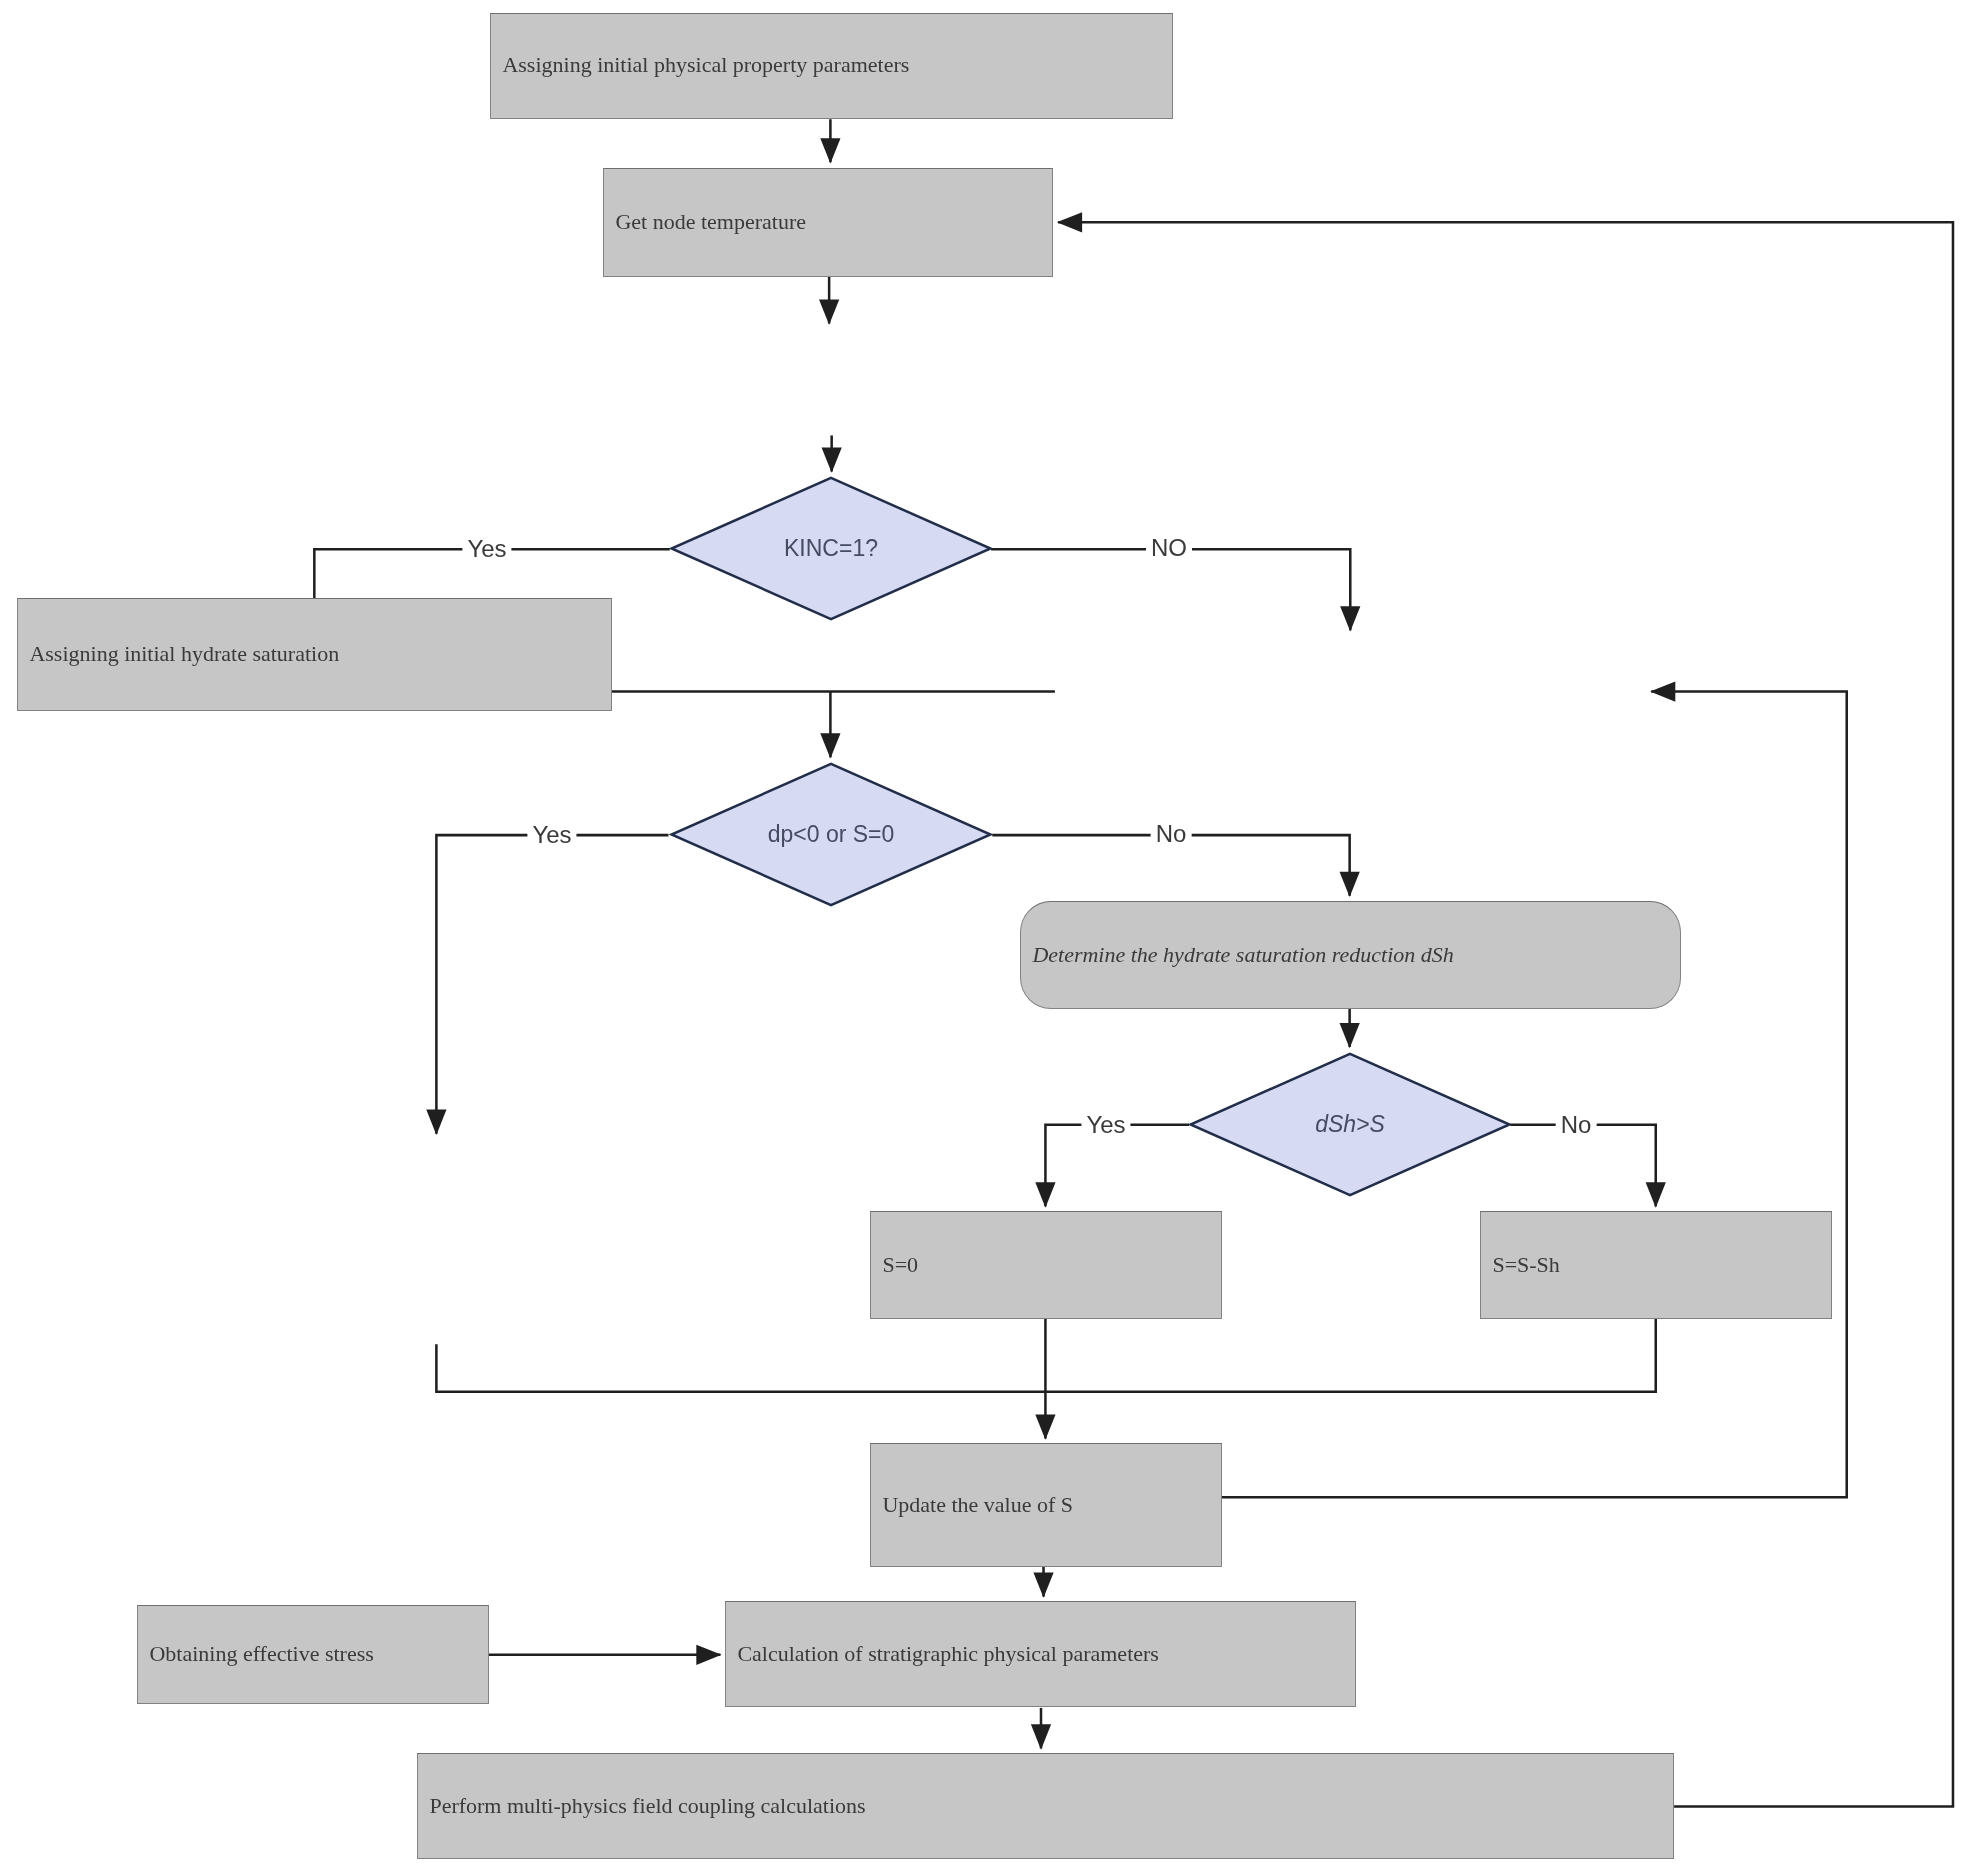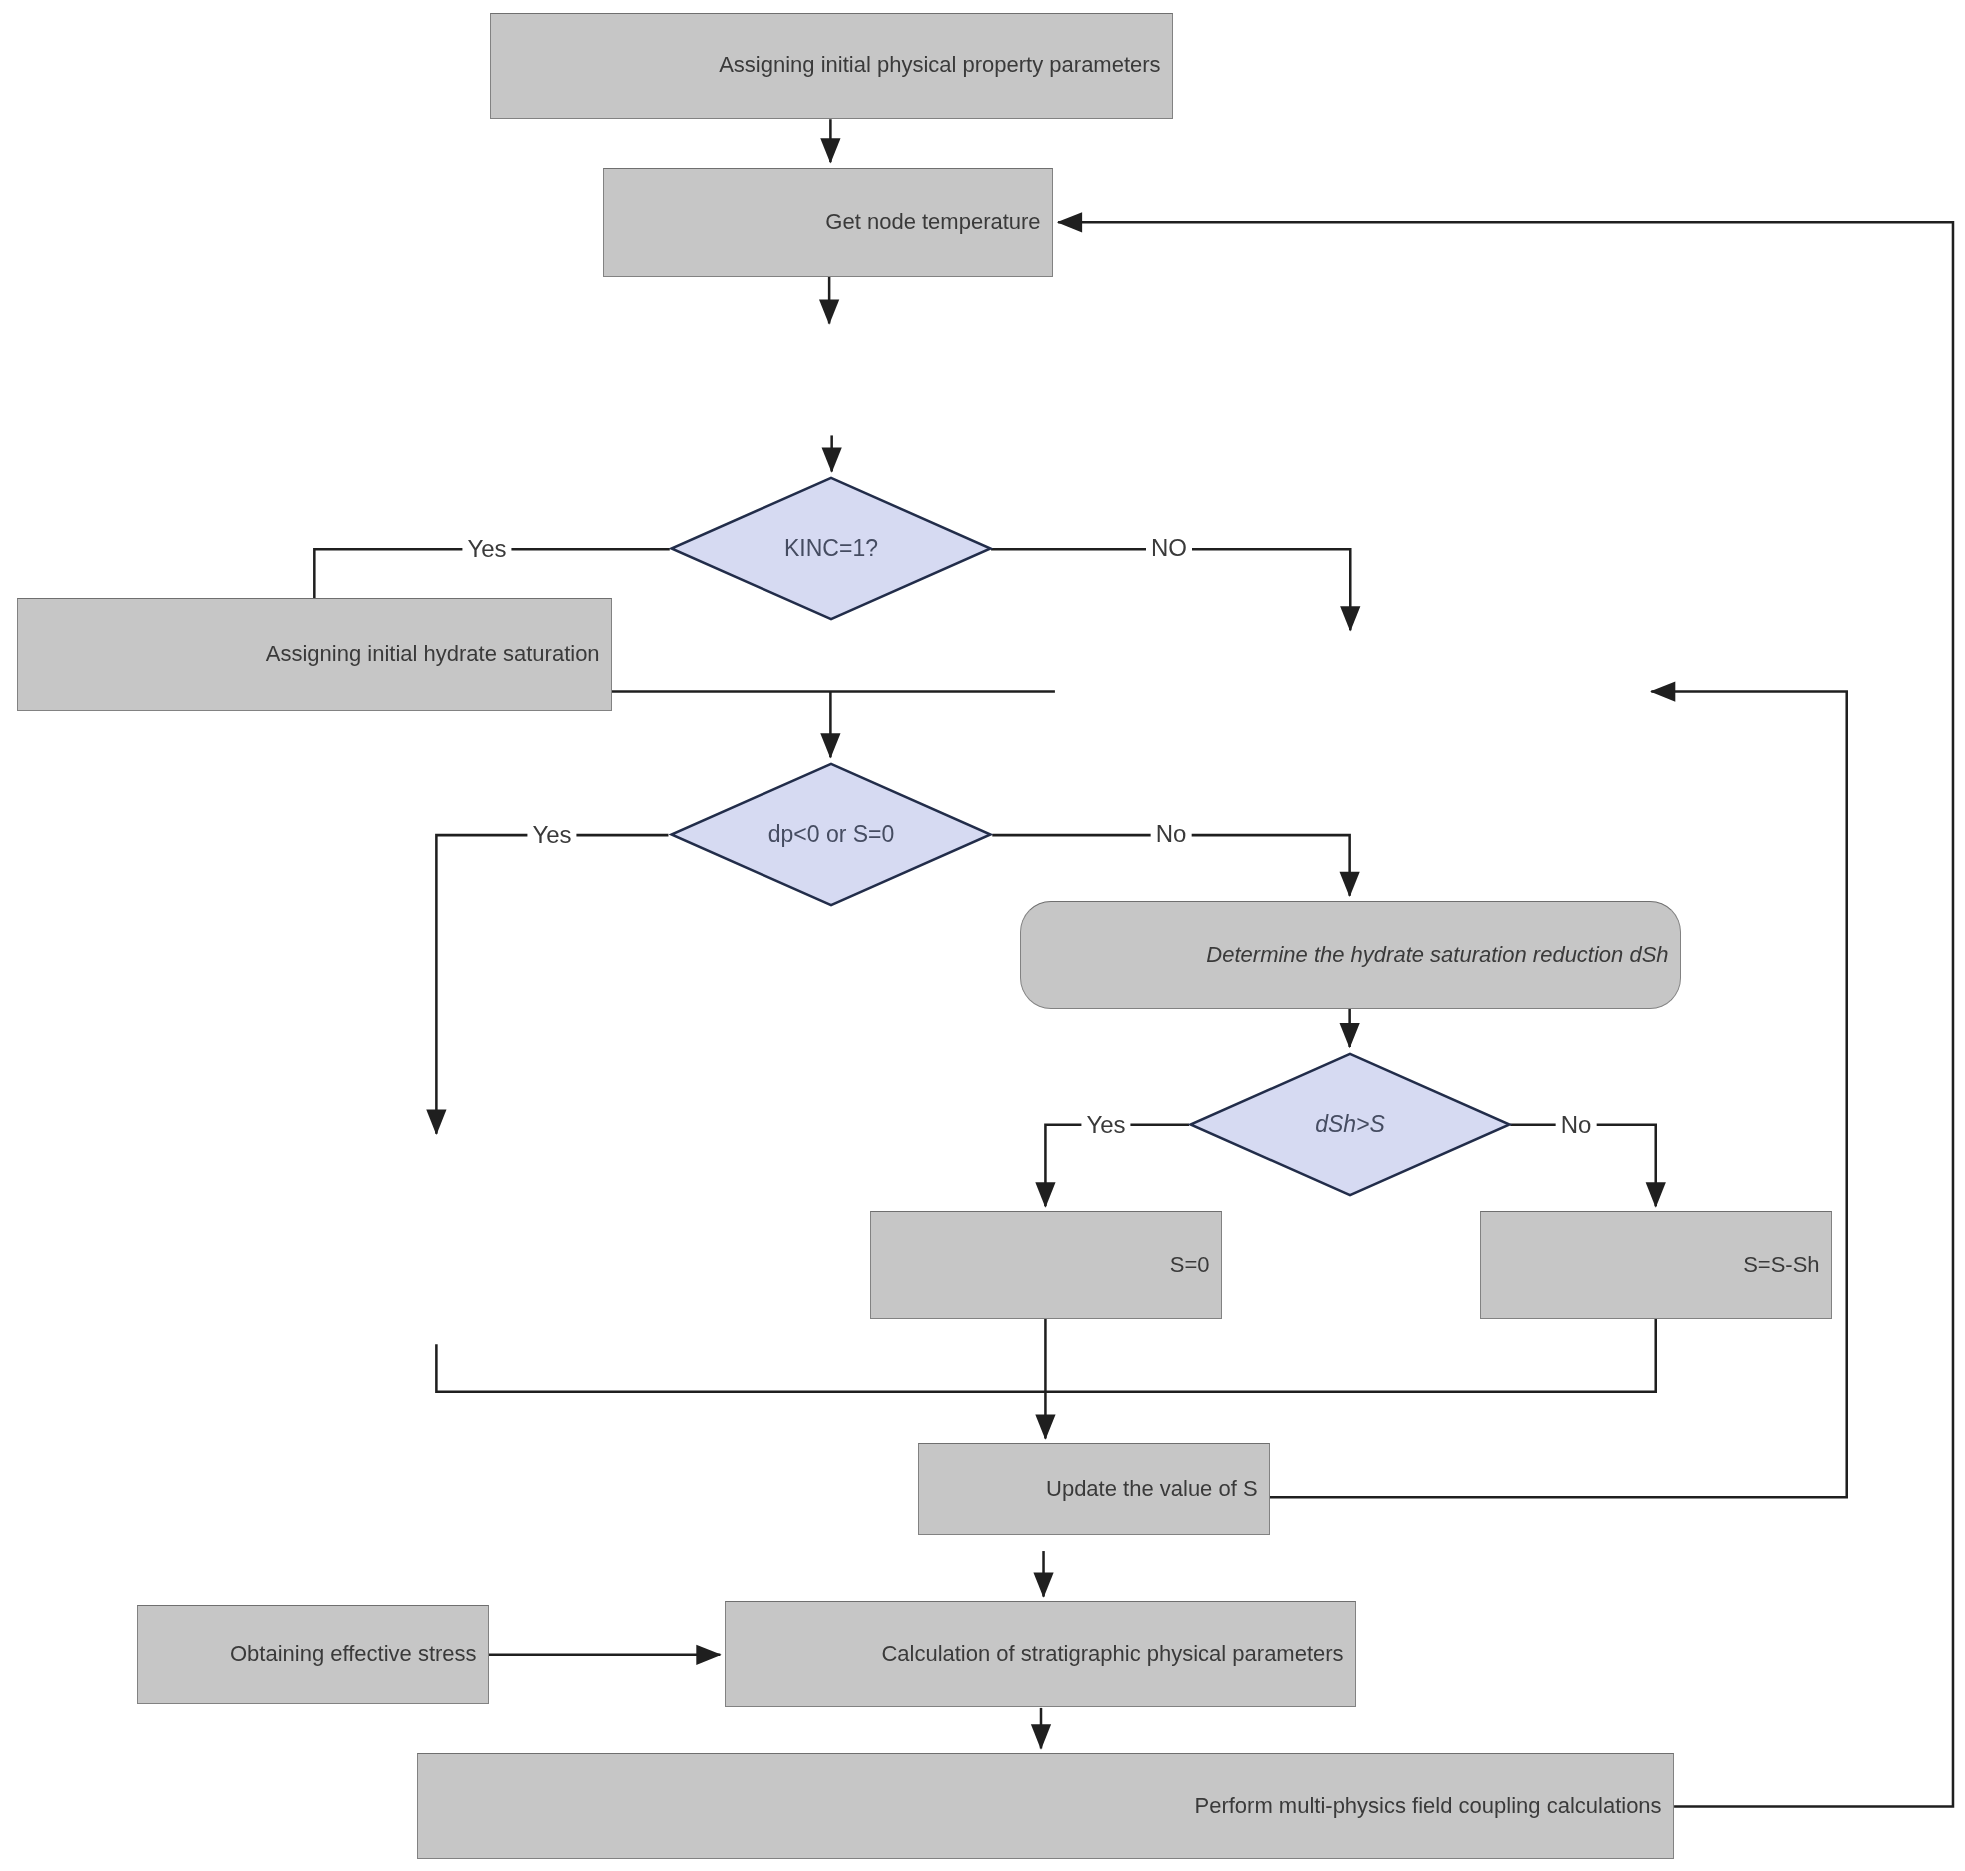--- a/index.html
+++ b/index.html
@@ -27,27 +27,28 @@
     fill:none;
     stroke:var(--line);
     stroke-width:4;
   }
   .node{
     position:absolute;
     box-sizing:border-box;
     background:var(--box-fill);
     border:1.9px solid var(--box-border);
     border-top-color:#6f6f6f;
-    display:flex;align-items:center;justify-content:flex-end;
+    display:flex;align-items:center;justify-content:flex-start;
     text-align:center;
     color:var(--text);
     font-size:22px;
     line-height:1.2;
     z-index:2;
     padding:0 11.4px;
+    font-family:Liberation Serif, serif;
   }
   .diamond{
     position:absolute;
     z-index:2;
   }
   .diamond svg{display:block;}
   .diamond polygon{
     fill:var(--diamond-fill);
     stroke:var(--diamond-border);
     stroke-width:4;
@@ -133,21 +134,21 @@
 
 
   <div class="node" style="left:870px;top:1211px;width:352px;height:108px">
     <span>S=0</span>
   </div>
 
   <div class="node" style="left:1480px;top:1211px;width:352px;height:108px">
     <span>S=S-Sh</span>
   </div>
 
-  <div class="node" style="left:918px;top:1443px;width:352px;height:92px">
+  <div class="node" style="left:870px;top:1443px;width:352px;height:124px">
     <span>Update the value of S</span>
   </div>
 
   <div class="node" style="left:137px;top:1605px;width:352px;height:99px">
     <span>Obtaining effective stress</span>
   </div>
 
   <div class="node" style="left:725px;top:1601px;width:631px;height:106px">
     <span>Calculation of stratigraphic physical parameters</span>
   </div>

